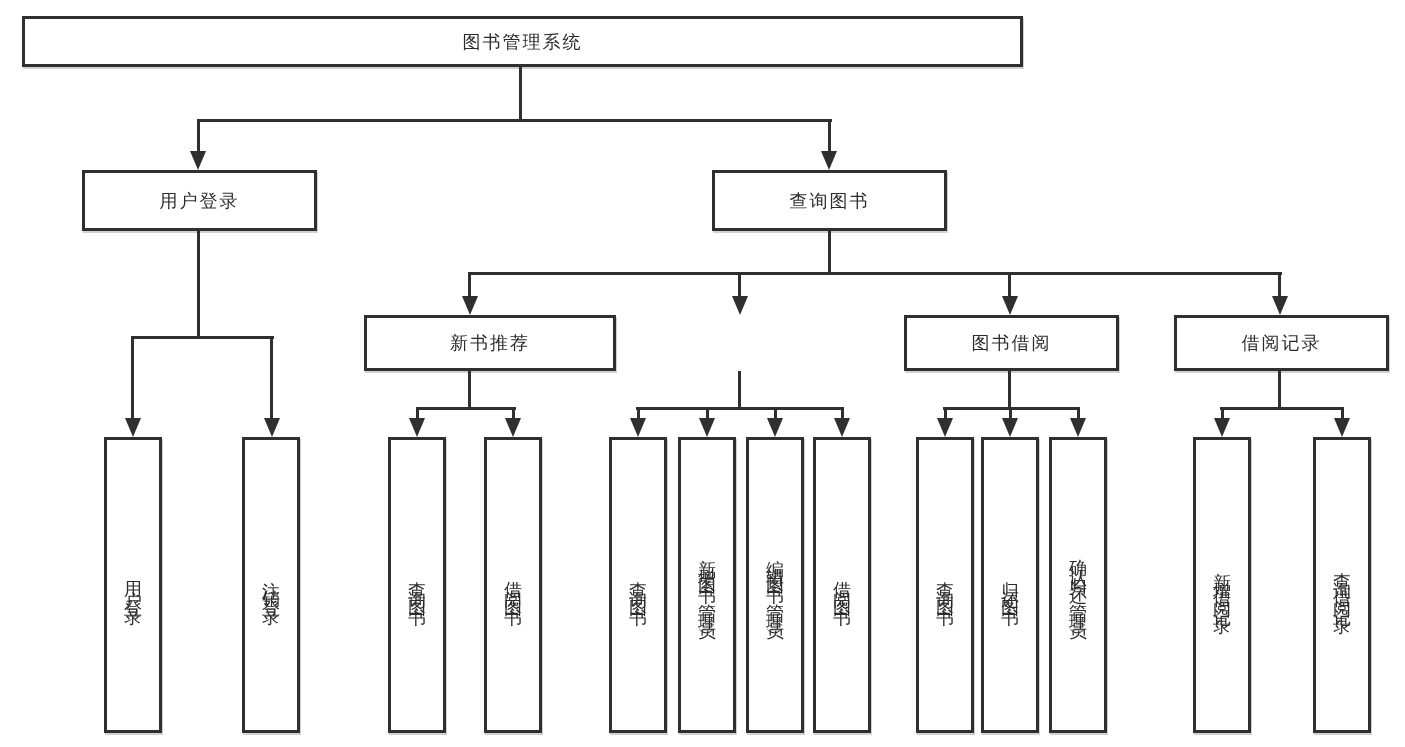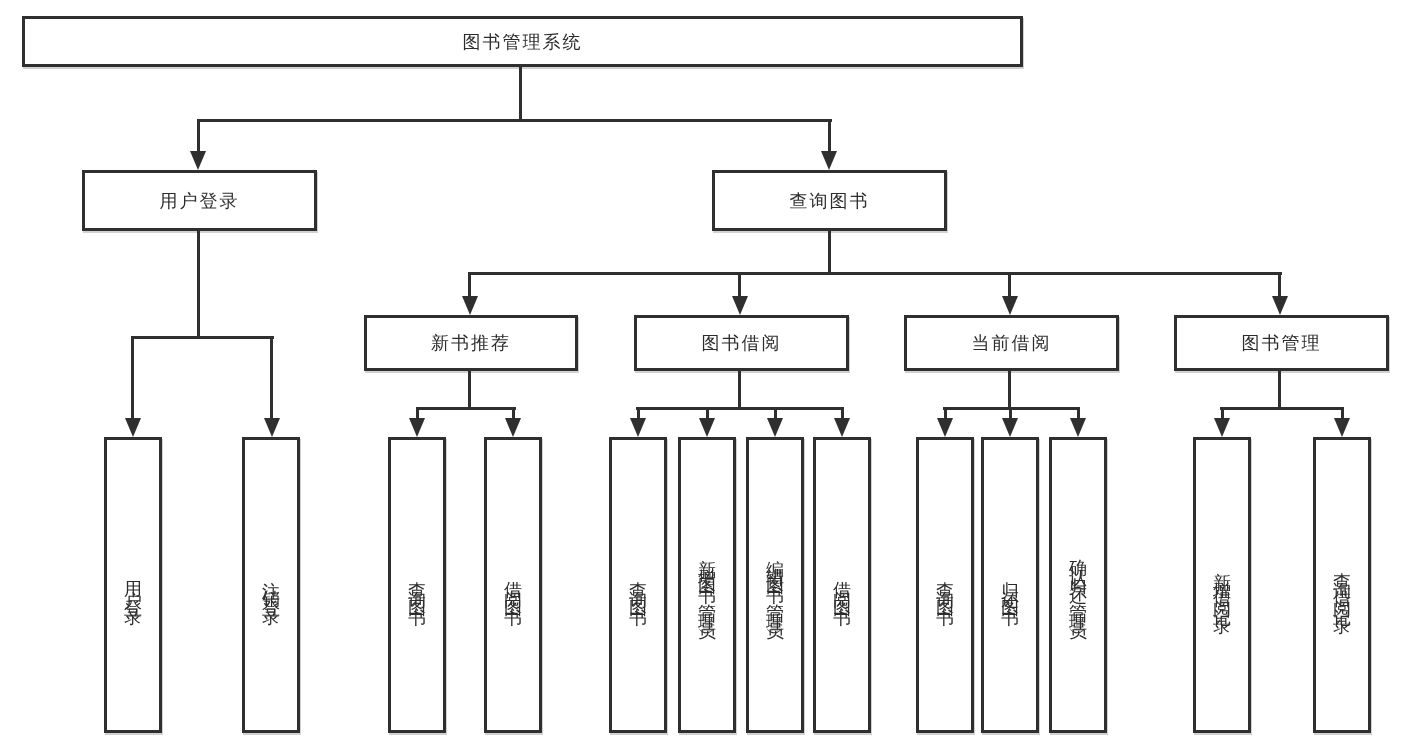--- a/index.html
+++ b/index.html
@@ -65,31 +65,28 @@
   <div class="hline" style="left:468px;top:272px;width:814px"></div>
   <div class="vline" style="left:468px;top:272px;height:27px"></div>
   <div class="vline" style="left:738px;top:272px;height:27px"></div>
   <div class="vline" style="left:1008px;top:272px;height:27px"></div>
   <div class="vline" style="left:1278px;top:272px;height:27px"></div>
   <div class="arrow" style="left:462px;top:296px"></div>
   <div class="arrow" style="left:732px;top:296px"></div>
   <div class="arrow" style="left:1002px;top:296px"></div>
   <div class="arrow" style="left:1272px;top:296px"></div>
 
-  <div class="box h" style="left:364px;top:315px;width:214px;height:56px">
+  <div class="box h" style="left:364px;top:315px;width:252px;height:56px">
     <span>新书推荐</span>
   </div>
-  <div class="box h" style="left:634px;top:315px;width:215px;height:56px">
+  <div class="box h" style="left:904px;top:315px;width:215px;height:56px">
     <span>图书借阅</span>
   </div>
-  <div class="box h" style="left:904px;top:315px;width:215px;height:56px">
-    <span>当前借阅</span>
-  </div>
   <div class="box h" style="left:1174px;top:315px;width:215px;height:56px">
-    <span>图书管理</span>
+    <span>借阅记录</span>
   </div>
 
   <div class="vline" style="left:468px;top:371px;height:38px"></div>
   <div class="hline" style="left:416px;top:407px;width:100px"></div>
   <div class="vline" style="left:416px;top:407px;height:15px"></div>
   <div class="vline" style="left:512px;top:407px;height:15px"></div>
   <div class="arrow" style="left:409px;top:418px"></div>
   <div class="arrow" style="left:505px;top:418px"></div>
 
   <div class="vline" style="left:738px;top:371px;height:38px"></div>

